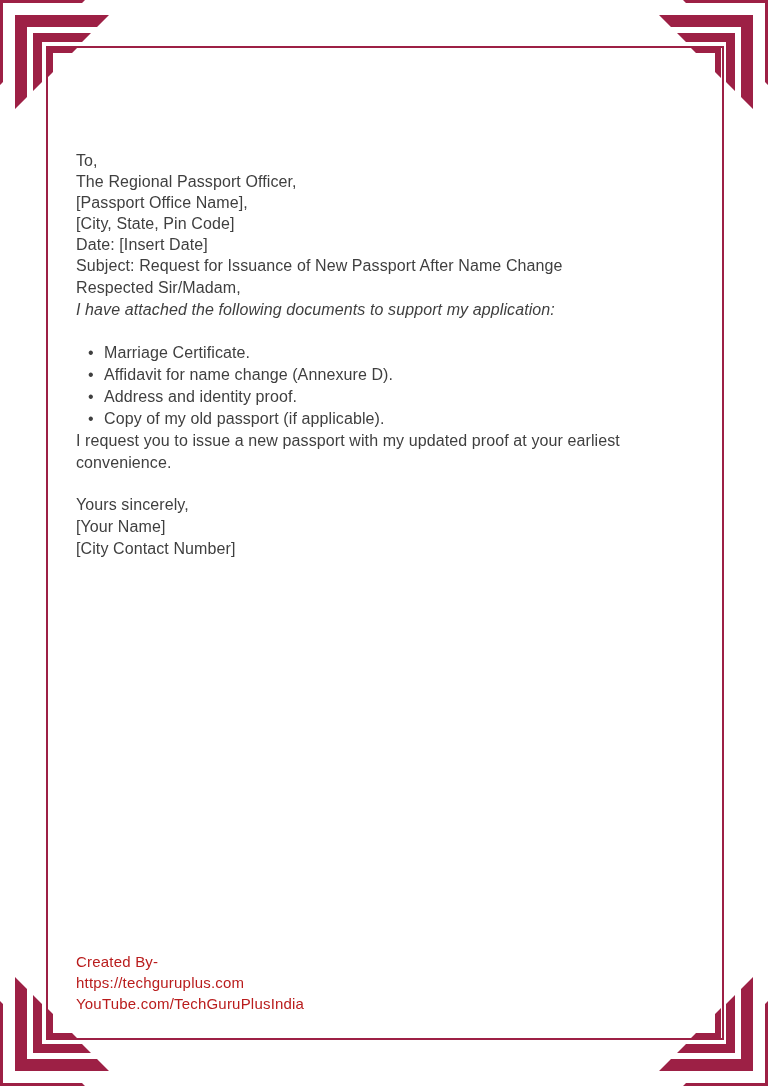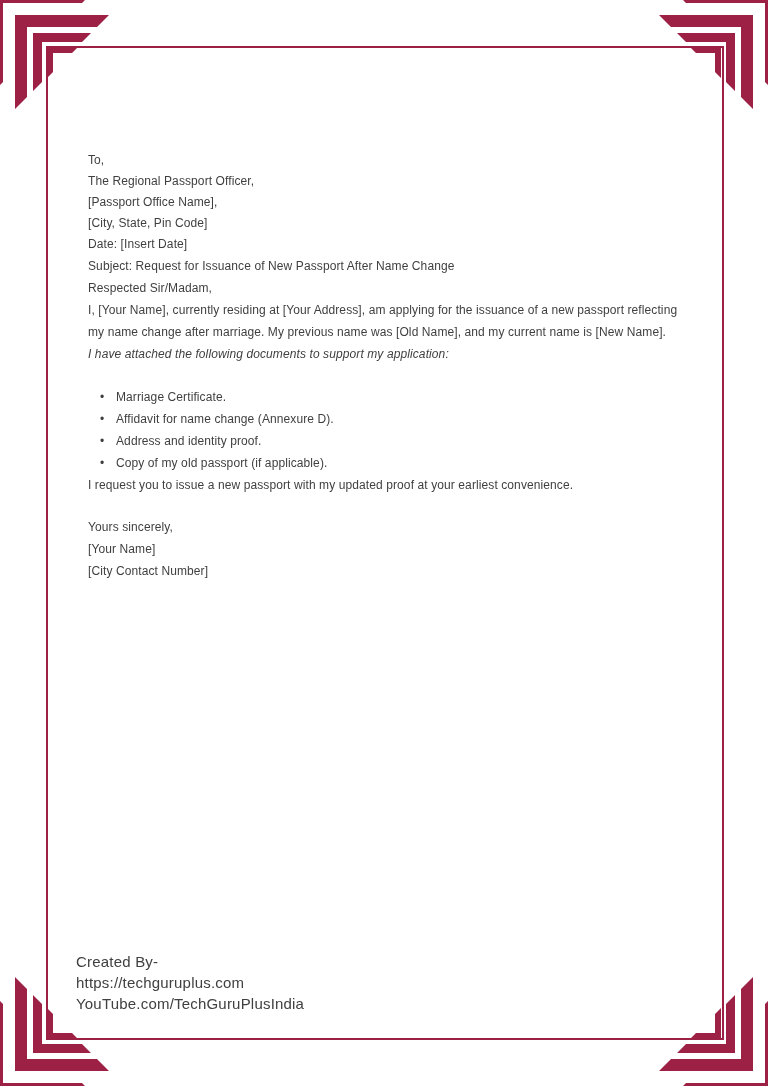--- a/index.html
+++ b/index.html
@@ -30,23 +30,23 @@
   
   .ornament{position:absolute;width:135px;height:135px;color:var(--accent);}
   .ornament.tl{left:-10px;top:-10px;}
   .ornament.tr{right:-10px;top:-10px;transform:scaleX(-1);}
   .ornament.bl{left:-10px;bottom:-10px;transform:scaleY(-1);}
   .ornament.br{right:-10px;bottom:-10px;transform:scale(-1,-1);}
 
   
   .content{
     position:absolute;
-    left:88px;top:150px;
+    left:76px;top:150px;
     width:600px;
-    font-size:12px;
+    font-size:16px;
     line-height:22px;
     letter-spacing:0.1px;
   }
   .content p{margin:0;}
   .address p{line-height:21px;}
   .subject{margin-top:22px;}
   .salutation{margin-top:20px;}
   .para{margin-top:20px;}
   .attach-intro{margin-top:21px;font-style:italic;}
   ul.attachments{
@@ -68,21 +68,21 @@
   .request{margin-top:20px;}
   .closing{margin-top:20px;}
   .closing p{line-height:22px;}
 
   .footer{
     position:absolute;
     left:76px;top:951px;
     font-size:15px;
     line-height:21px;
     letter-spacing:0.2px;
-    color:#404040;
+    color:#b91c1c;
   }
   .footer p{margin:0;}
 </style>
 </head>
 <body>
 
 <div class="page">
 
   <svg class="ornament tl" viewBox="0 0 135 135" xmlns="http://www.w3.org/2000/svg" aria-hidden="true">
     <polygon fill="currentColor" points="105,0 0,0 0,105 13,92 13,13 92,13"></polygon>
@@ -118,21 +118,20 @@
       <p>The Regional Passport Officer,</p>
       <p>[Passport Office Name],</p>
       <p>[City, State, Pin Code]</p>
       <p>Date: [Insert Date]</p>
     </div>
 
     <p class="subject">Subject: Request for Issuance of New Passport After Name Change</p>
 
     <p class="salutation">Respected Sir/Madam,</p>
 
-    <p class="para">I, [Your Name], currently residing at [Your Address], am applying for the issuance of a new passport reflecting my name change after marriage. My previous name was [Old Name], and my current name is [New Name].</p>
 
     <p class="para attach-intro">I have attached the following documents to support my application:</p>
 
     <ul class="attachments">
       <li>Marriage Certificate.</li>
       <li>Affidavit for name change (Annexure D).</li>
       <li>Address and identity proof.</li>
       <li>Copy of my old passport (if applicable).</li>
     </ul>
 

